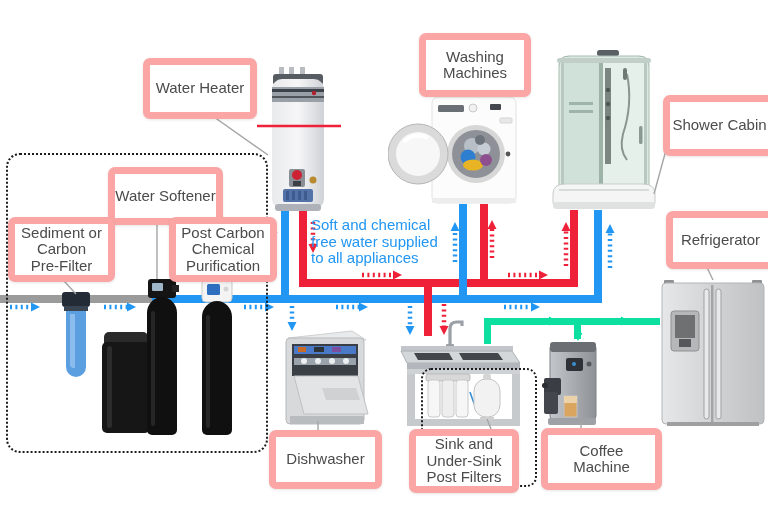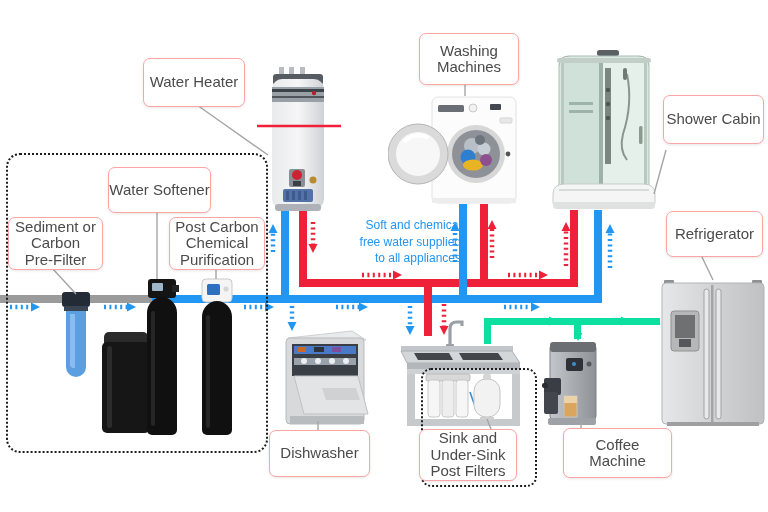--- a/index.html
+++ b/index.html
@@ -3,25 +3,25 @@
 <meta charset="utf-8">
 <style>
   :root{ --cold:#2196f3; --hot:#ee2139; --pure:#0ddfa0; --supply:#9b9b9b; }
   html,body{margin:0;padding:0;background:#fff;}
   body{width:768px;height:512px;overflow:hidden;font-family:"Liberation Sans",sans-serif;}
   #stage{position:relative;width:768px;height:512px;background:#fff;}
   .layer{position:absolute;left:0;top:0;width:768px;height:512px;pointer-events:none;}
   #pipes{z-index:1}
   .appl{position:absolute;z-index:2}
   #overlay{z-index:3}
-  .note{position:absolute;text-align:right;font-size:12px;line-height:16.5px;z-index:4}
+  .note{position:absolute;text-align:left;font-size:15px;line-height:16.5px;z-index:4}
   .note-soft{color:var(--cold)}
   .note-pure{color:var(--pure);white-space:nowrap}
   .dashedbox{position:absolute;border:2px dotted #1c1c1c;border-radius:14px;z-index:5;background:transparent}
-  .label{position:absolute;background:#fff;border:1px solid #fca5a5;border-radius:7px;
+  .label{position:absolute;background:#fff;border:7px solid #fca5a5;border-radius:7px;
          box-shadow:0 1px 3px rgba(0,0,0,.10);color:#4b4b4b;display:flex;flex-direction:column;
          align-items:center;justify-content:center;font-size:15px;line-height:16.5px;text-align:center;z-index:6}
   .cold{fill:var(--cold)} .hot{fill:var(--hot)} .pure{fill:var(--pure)} .supply{fill:var(--supply)}
   .dash{fill:none;stroke-width:4.5;stroke-dasharray:2 3.4}
   .sc{stroke:var(--cold)} .sh{stroke:var(--hot)} .sp{stroke:var(--pure)}
   .fc{fill:var(--cold)} .fh{fill:var(--hot)} .fp{fill:var(--pure)}
   .leader{stroke:#a5a5a5;stroke-width:1.4;fill:none}
   .hotline{stroke:var(--hot);stroke-width:2.6}
 </style>
 </head>
@@ -382,24 +382,24 @@
   <div class="label" style="left:8px;top:217px;width:93px;height:51px">
     <div>Sediment or</div>
     <div>Carbon</div>
     <div>Pre-Filter</div>
   </div>
 
   <div class="label" style="left:269px;top:430px;width:99px;height:45px">
     <div>Dishwasher</div>
   </div>
 
-  <div class="label" style="left:419px;top:429px;width:96px;height:50px">
+  <div class="label" style="left:409px;top:429px;width:96px;height:50px">
     <div>Sink and</div>
     <div>Under-Sink</div>
     <div>Post Filters</div>
   </div>
 
-  <div class="label" style="left:563px;top:428px;width:107px;height:48px">
+  <div class="label" style="left:541px;top:428px;width:107px;height:48px">
     <div>Coffee</div>
     <div>Machine</div>
   </div>
 
 </div>
 
 </body></html>

